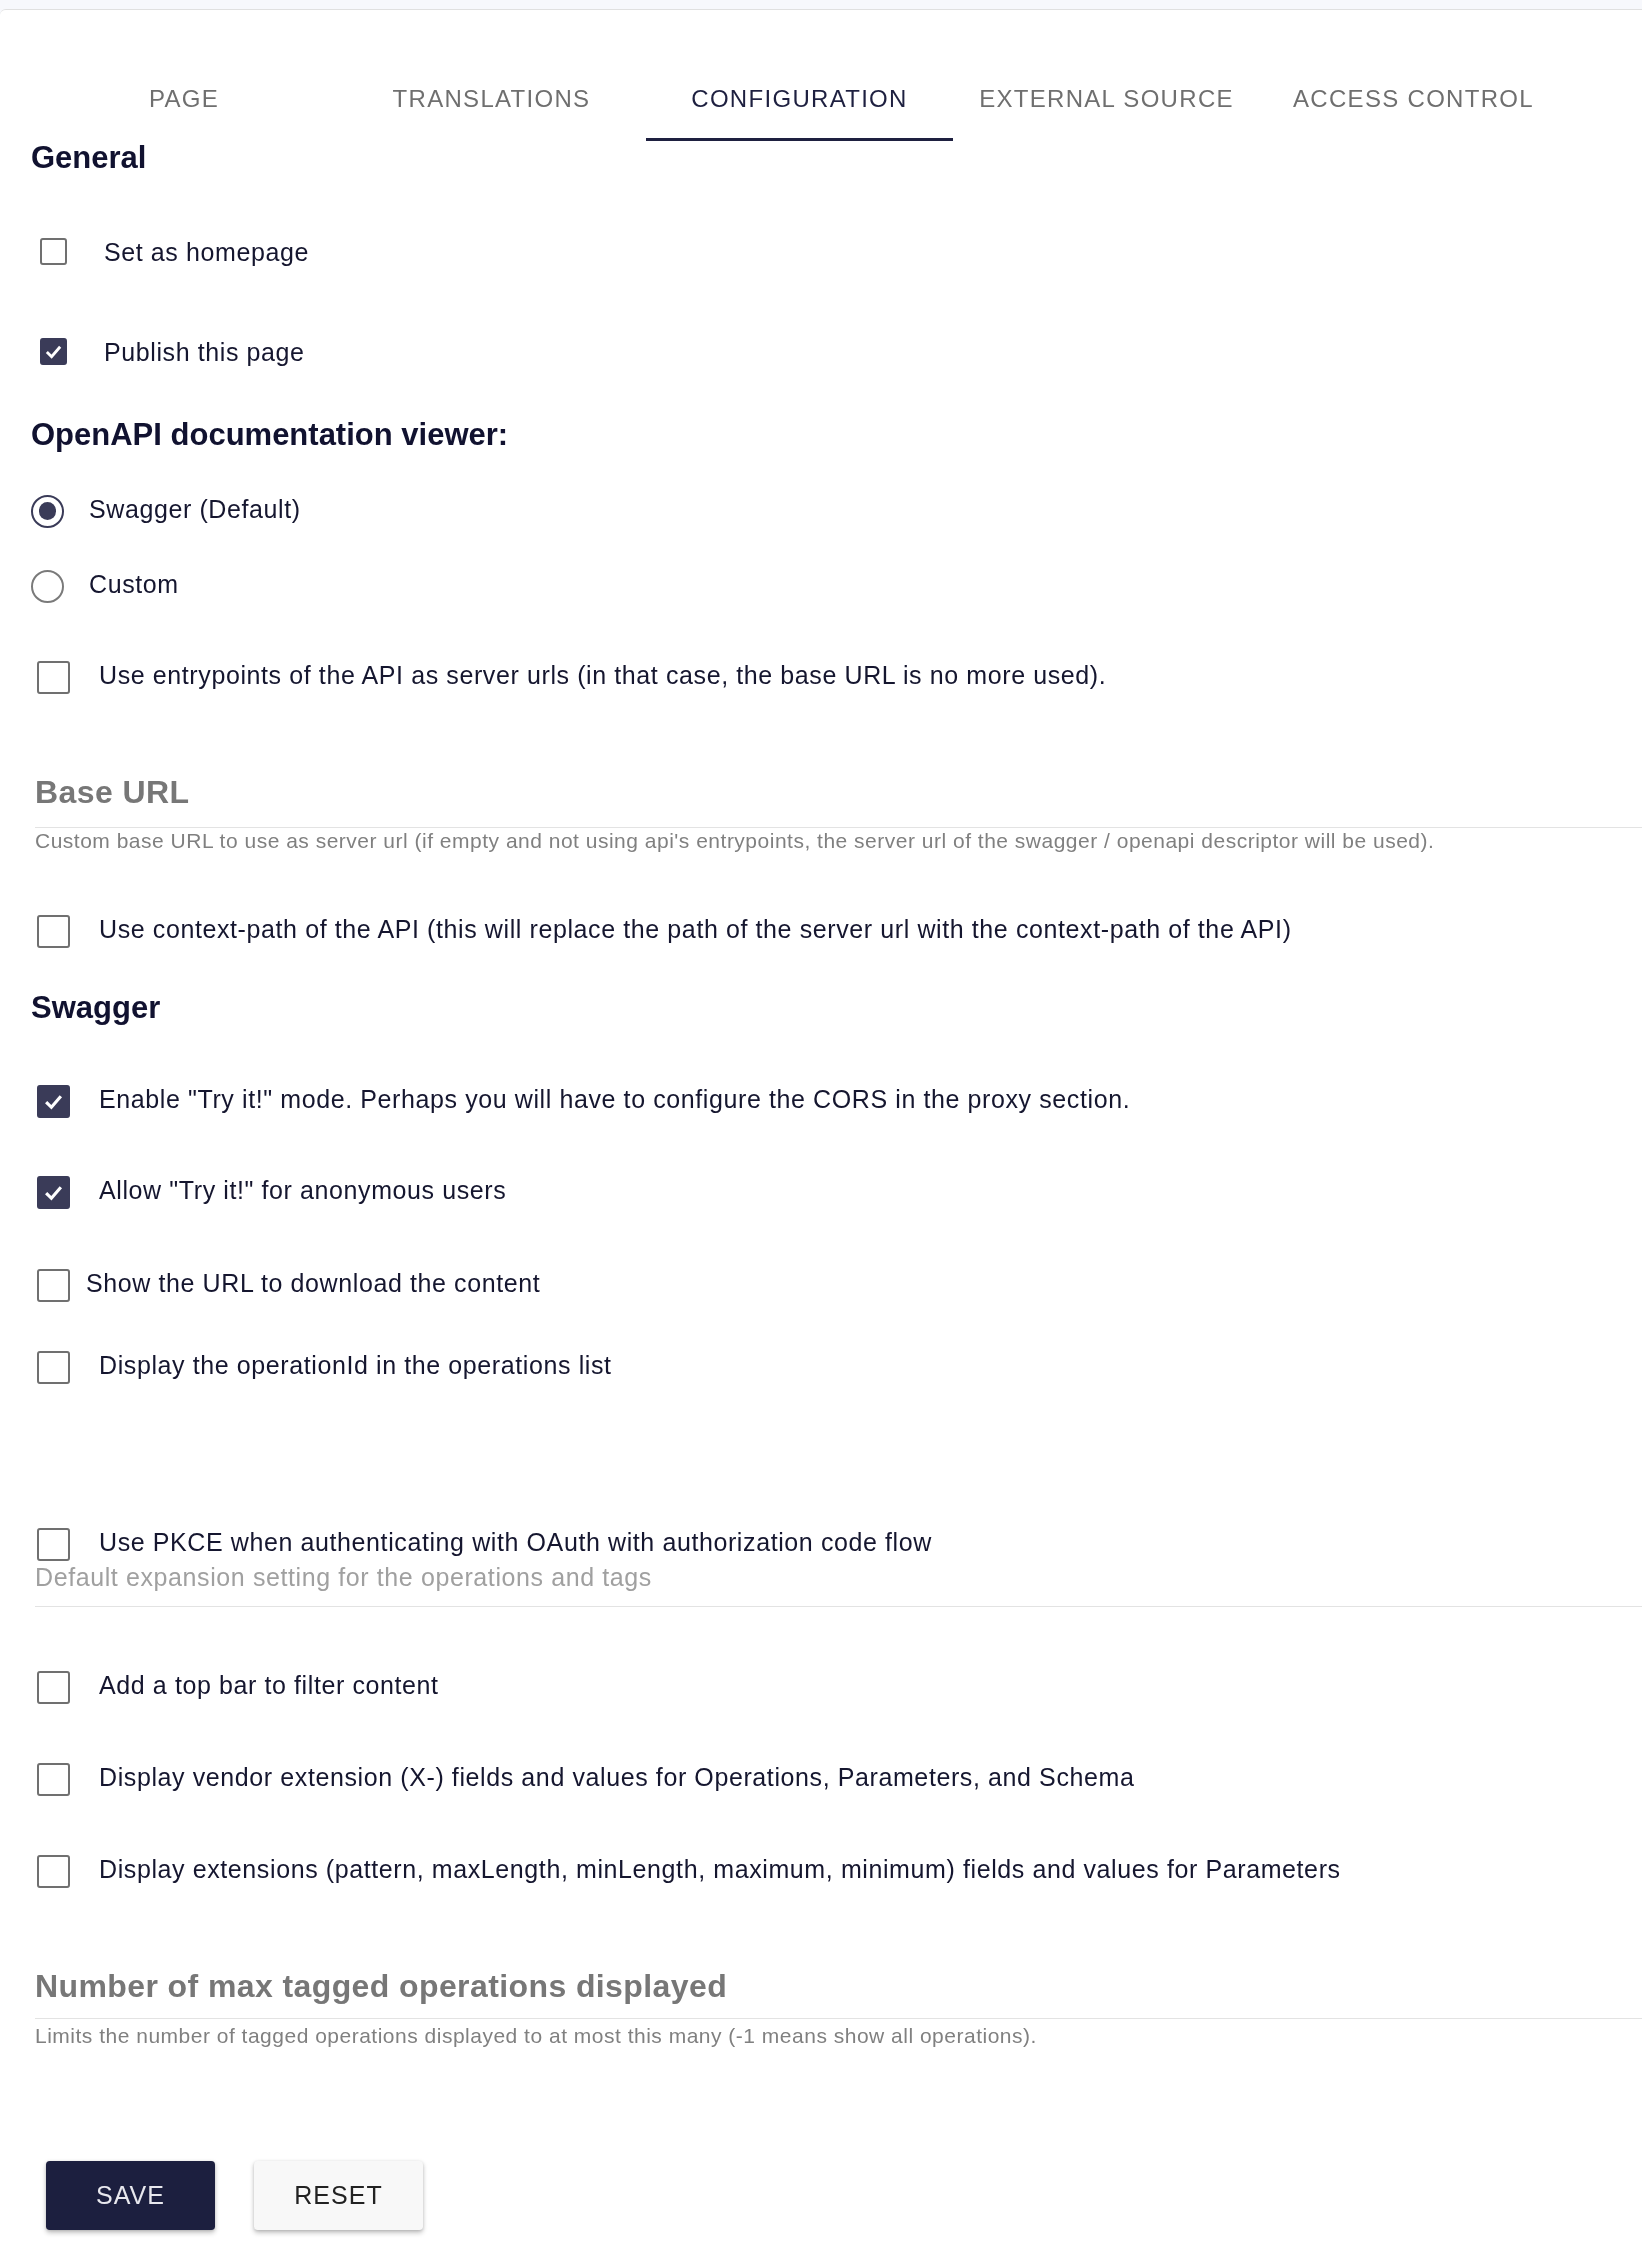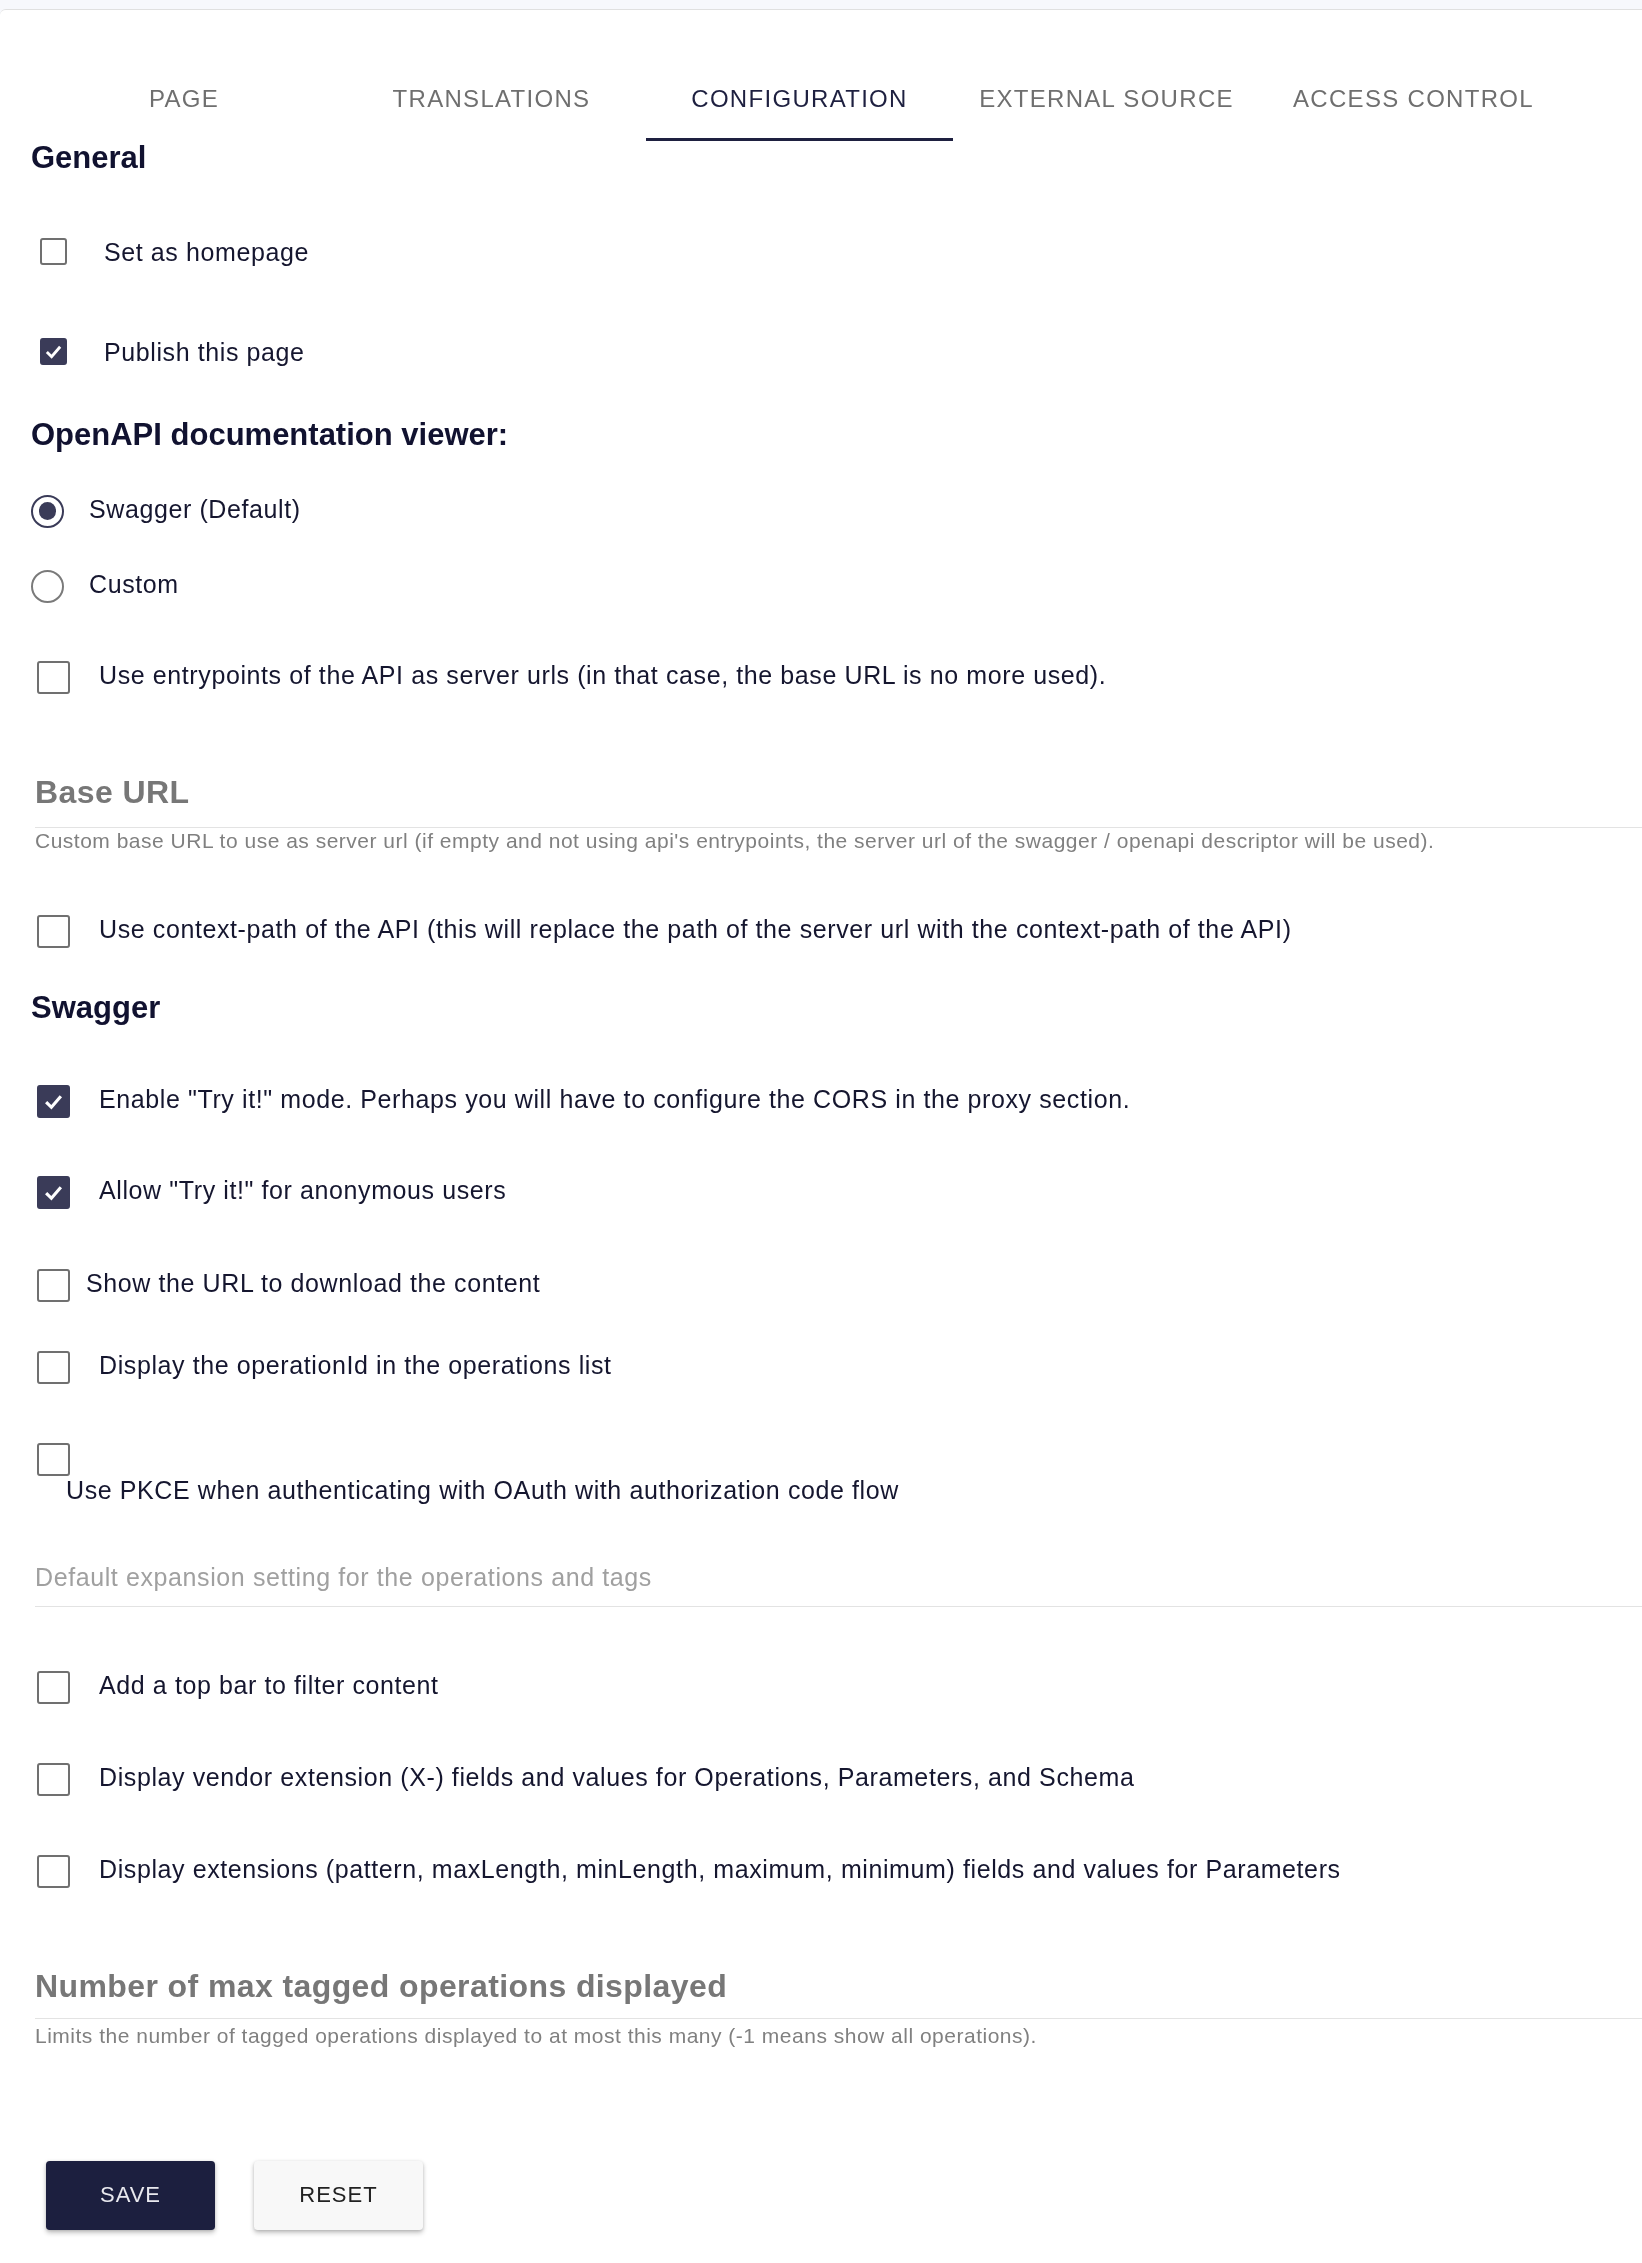--- a/index.html
+++ b/index.html
@@ -41,21 +41,21 @@
   .field-label { position:absolute; left:35px; font-size:32px; font-weight:bold; color:#777; white-space:nowrap;
                  font-family:"Liberation Sans",sans-serif; letter-spacing:0.4px; }
   .field-input { position:absolute; left:35px; width:1608px; border:none; border-bottom:1.9px solid #e3e3e3;
                  background:transparent; outline:none; padding:0; font-size:24px; color:#1a1b3a; }
   .placeholder-label { position:absolute; left:35px; font-size:25px; color:#a0a0a0; white-space:nowrap;
                        font-family:"Liberation Sans",sans-serif; letter-spacing:0.6px; }
   .helper { position:absolute; left:35px; font-size:21px; color:#808080; white-space:nowrap;
             font-family:"Liberation Sans",sans-serif; letter-spacing:0.5px; }
   .btn {
     position:absolute; top:2160px; height:69px; border:none; border-radius:3.8px;
-    font-size:22px; font-weight:500; letter-spacing:1px; cursor:pointer;
+    font-size:25px; font-weight:500; letter-spacing:1px; cursor:pointer;
     font-family:"Liberation Sans",sans-serif;
     box-shadow:0 2.9px 5.8px rgba(0,0,0,0.22), 0 1px 2.9px rgba(0,0,0,0.12);
   }
   .btn-save { left:46px; width:169px; background:#1c1f3f; color:#e8e8ee; }
   .btn-reset { left:254px; width:169px; background:#f8f8f8; color:#222; }
 </style>
 </head>
 <body>
 
 <div class="card">
@@ -146,21 +146,21 @@
     <span class="lbl" style="margin-left:16px;">Show the URL to download the content</span>
   </div>
 
   <div class="cb-row" style="left:37px;top:1341px;">
     <span class="cb" style="width:33px;height:33px;">
       
     </span>
     <span class="lbl" style="margin-left:29px;">Display the operationId in the operations list</span>
   </div>
 
-  <div class="cb-row" style="left:37px;top:1433px;flex-direction:column;">
+  <div class="cb-row" style="left:37px;top:1518px;">
     <span class="cb" style="width:33px;height:33px;">
       
     </span>
     <span class="lbl" style="margin-left:29px;">Use PKCE when authenticating with OAuth with authorization code flow</span>
   </div>
 
   <div class="placeholder-label" style="top:1553px;">Default expansion setting for the operations and tags</div>
   <div class="field-input" style="top:1558px;height:38px;cursor:pointer;"></div>
 
   <div class="cb-row" style="left:37px;top:1661px;">

